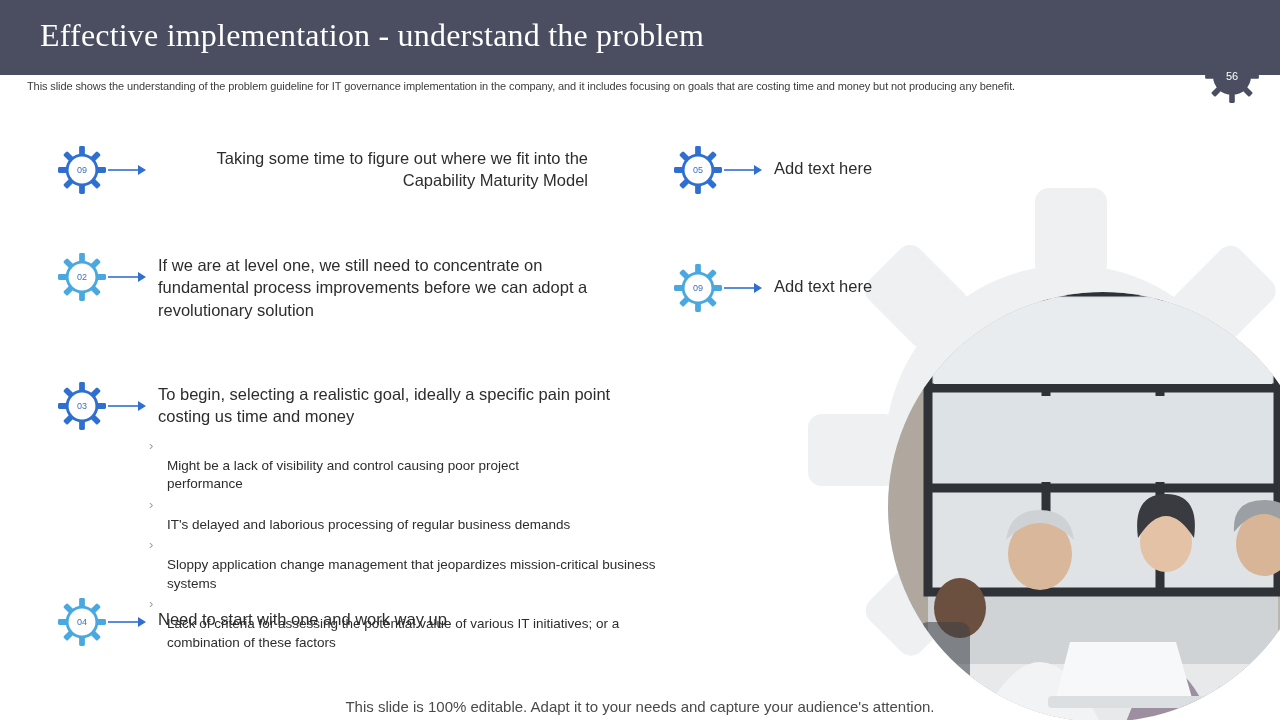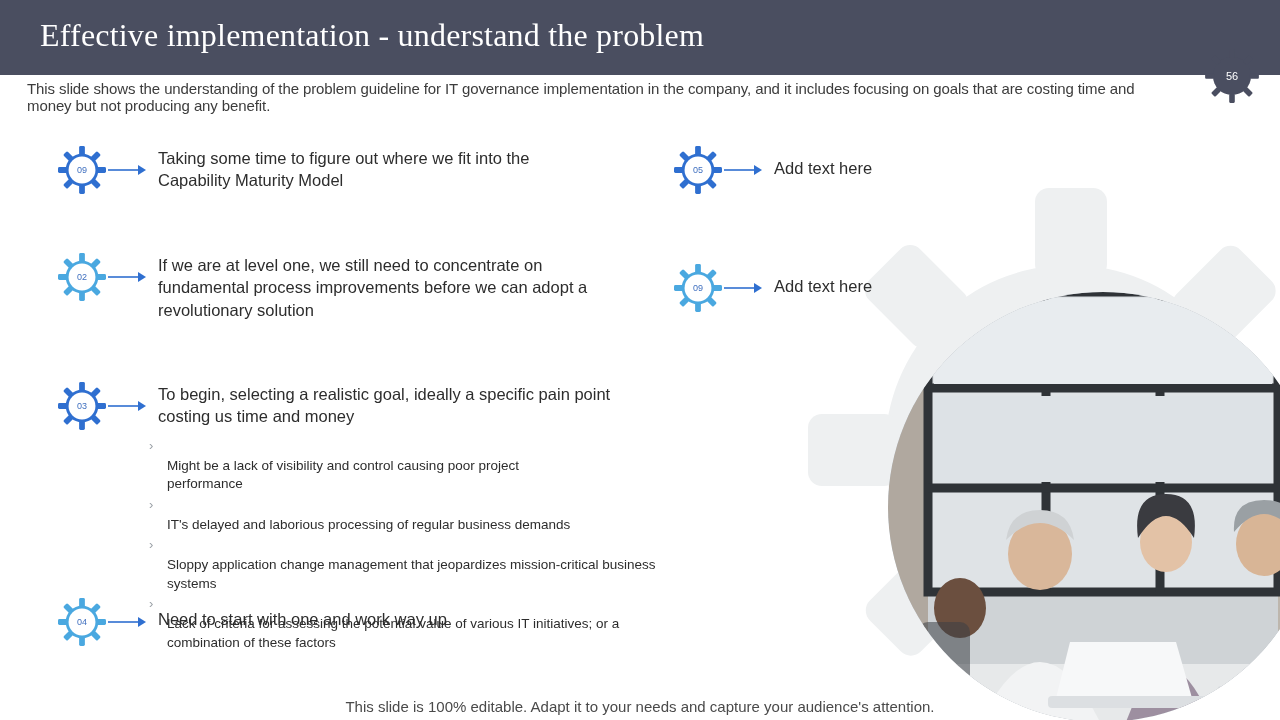--- a/index.html
+++ b/index.html
@@ -32,21 +32,21 @@
     color: #ffffff;
     letter-spacing: 0.2px;
     white-space: nowrap;
     margin-left: 13px;
   }
   .subtitle {
     position: absolute;
     left: 27px;
     top: 80px;
     width: 1150px;
-    font-size: 15px;
+    font-size: 11px;
     color: #3c3c3c;
     letter-spacing: -0.1px;
   }
 
   
   .page-badge-wrap {
     position: absolute;
     right: 20px;
     top: 48px;
     width: 56px;
@@ -273,21 +273,21 @@
       </g>
       <circle cx="50" cy="50" r="34" fill="#2f6fd0"></circle>
       <circle cx="50" cy="50" r="28" fill="#ffffff"></circle>
     </svg>
     <div class="gear-num">09</div>
   </div>
   <svg class="arrow" width="38" height="12" viewBox="0 0 38 12">
     <line x1="0" y1="6" x2="30" y2="6" stroke="#2f6fd0" stroke-width="1.6"></line>
     <path d="M30 1 L38 6 L30 11 z" fill="#2f6fd0"></path>
   </svg>
-  <div class="item-text" style="width:430px;">Taking some time to figure out where we fit into the Capability Maturity Model</div>
+  <div class="item-text" style="width:430px;text-align:right;">Taking some time to figure out where we fit into the Capability Maturity Model</div>
 </div>
 
 <div class="item" style="left:58px; top:253px; width:620px;">
   <div class="gear-icon-wrap">
     <svg viewBox="0 0 100 100">
       <g fill="#4aa8e0">
         <rect x="44" y="0" width="12" height="20" rx="3"></rect>
         <rect x="44" y="80" width="12" height="20" rx="3"></rect>
         <rect x="0" y="44" width="20" height="12" rx="3"></rect>
         <rect x="80" y="44" width="20" height="12" rx="3"></rect>

